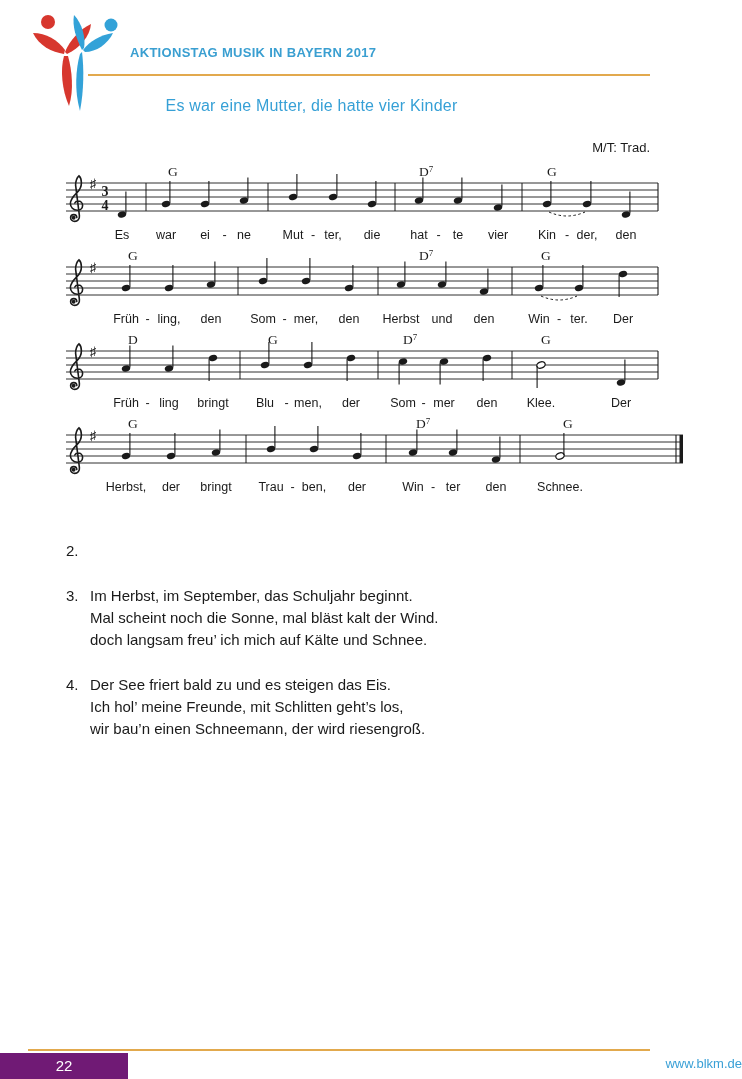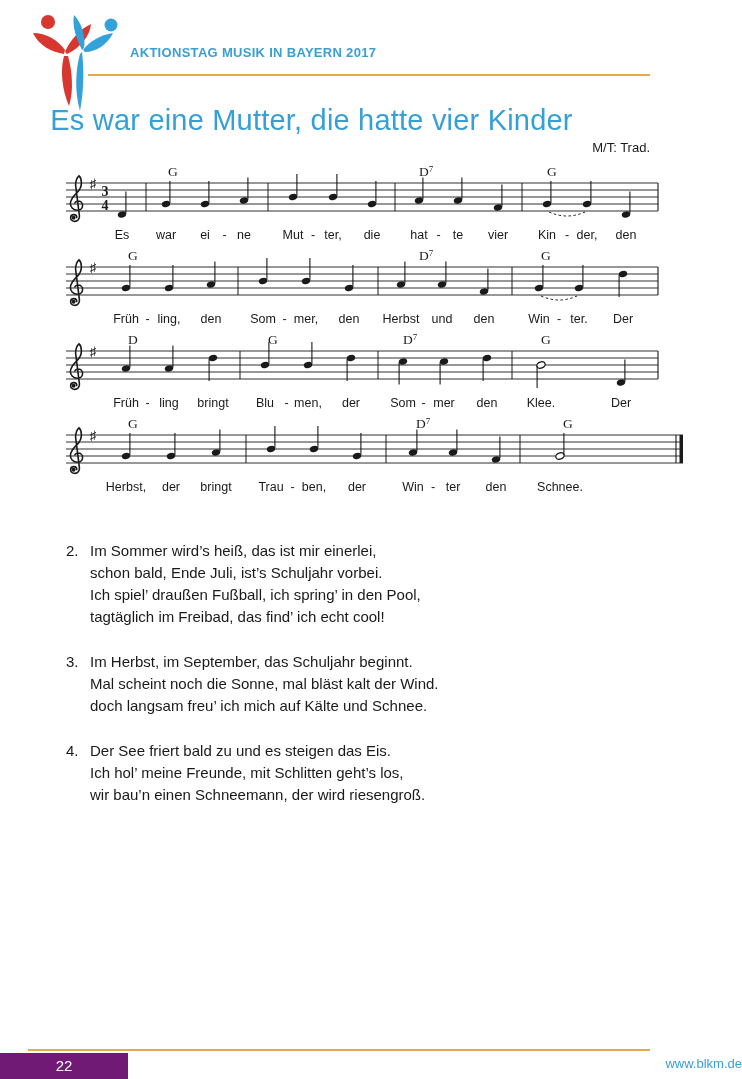--- a/index.html
+++ b/index.html
@@ -6,22 +6,22 @@
   body{width:742px;height:1079px;position:relative;overflow:hidden;
        font-family:"Liberation Sans",sans-serif;color:#1a1a1a;}
   .abs{position:absolute;}
   
   #logo{left:24px;top:10px;width:100px;height:102px;}
   #header-title{left:130px;top:45px;font-size:13px;font-weight:bold;
        letter-spacing:.3px;color:#3a9fd1;}
   .rule{height:2px;background:#e2a94d;}
   #rule-top{left:88px;top:74px;width:562px;height:1.5px;}
   
-  #song-title{left:0;top:104px;width:623px;text-align:center;
-       font-size:29px;color:#36a0d6;letter-spacing:.2px;}
+  #song-title{left:0;top:97px;width:623px;text-align:center;
+       font-size:16px;color:#36a0d6;letter-spacing:.2px;}
   #credit{left:0;top:140px;width:650px;text-align:right;font-size:13px;color:#1a1a1a;}
   
   #score{left:0;top:165px;width:742px;}
   .staff-svg{position:absolute;left:0;width:742px;height:86px;}
   .chord{font-family:"Liberation Serif",serif;font-size:13.5px;fill:#1a1a1a;}
   .chord-sup{font-size:9px;}
   .lyric{font-size:12.5px;fill:#1a1a1a;}
   .timesig{font-family:"Liberation Serif",serif;font-weight:bold;font-size:14px;fill:#1a1a1a;}
   .sharp{font-size:13px;fill:#1a1a1a;}
   
@@ -291,26 +291,20 @@
         <ellipse cx="560" cy="39" rx="4.3" ry="3.1" transform="rotate(-18 560 39)" fill="#ffffff" stroke="#1a1a1a" stroke-width="1.3"></ellipse>
         <line x1="563.9" y1="38" x2="563.9" y2="16" stroke="#1a1a1a" stroke-width="1.1"></line>
         <text x="560" y="74" class="lyric" text-anchor="middle">Schnee.</text>
       </g>
     </svg>
   </div>
 
 <div id="verses" class="abs">
     <div class="verse">
       <div class="verse-num">2.</div>
-      <div class="verse-lines">
-        <div>Im Sommer wird’s heiß, das ist mir einerlei,</div>
-        <div>schon bald, Ende Juli, ist’s Schuljahr vorbei.</div>
-        <div>Ich spiel’ draußen Fußball, ich spring’ in den Pool,</div>
-        <div>tagtäglich im Freibad, das find’ ich echt cool!</div>
-      </div>
     </div>
     <div class="verse">
       <div class="verse-num">3.</div>
       <div class="verse-lines">
         <div>Im Herbst, im September, das Schuljahr beginnt.</div>
         <div>Mal scheint noch die Sonne, mal bläst kalt der Wind.</div>
         <div>doch langsam freu’ ich mich auf Kälte und Schnee.</div>
       </div>
     </div>
     <div class="verse">

